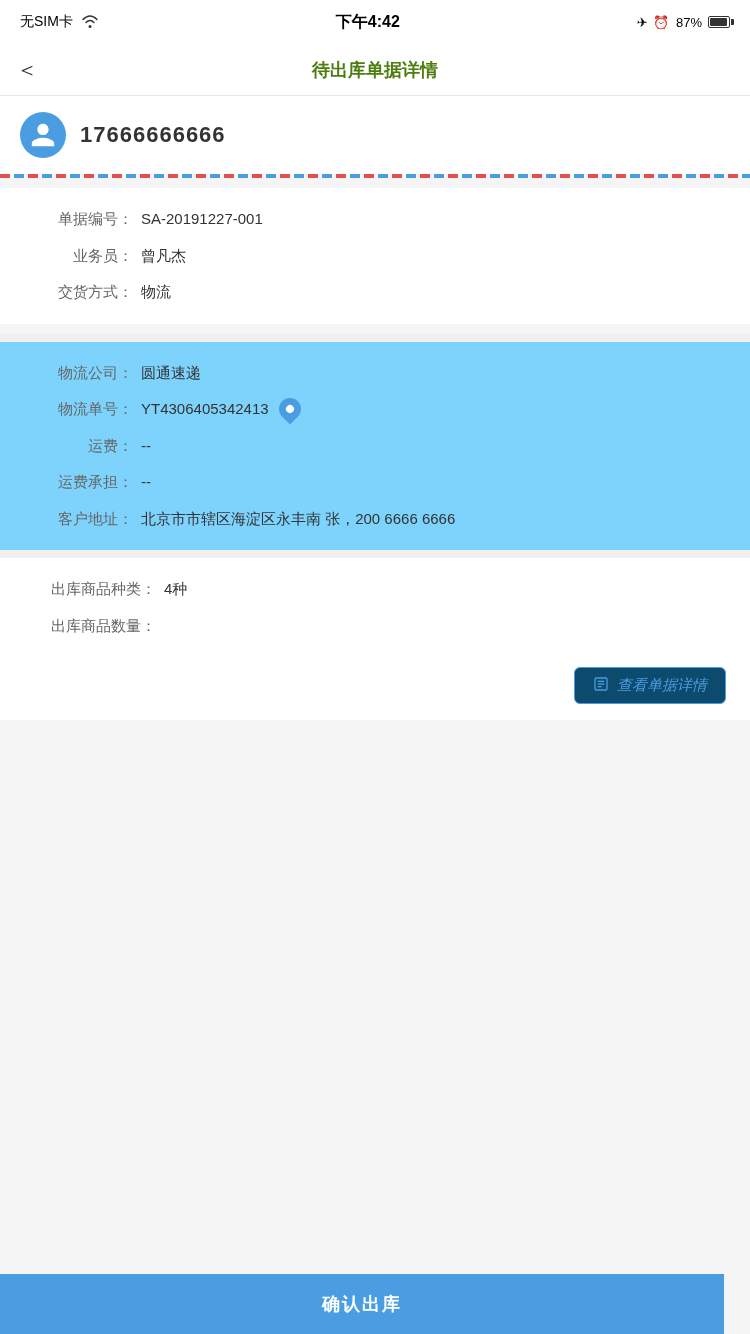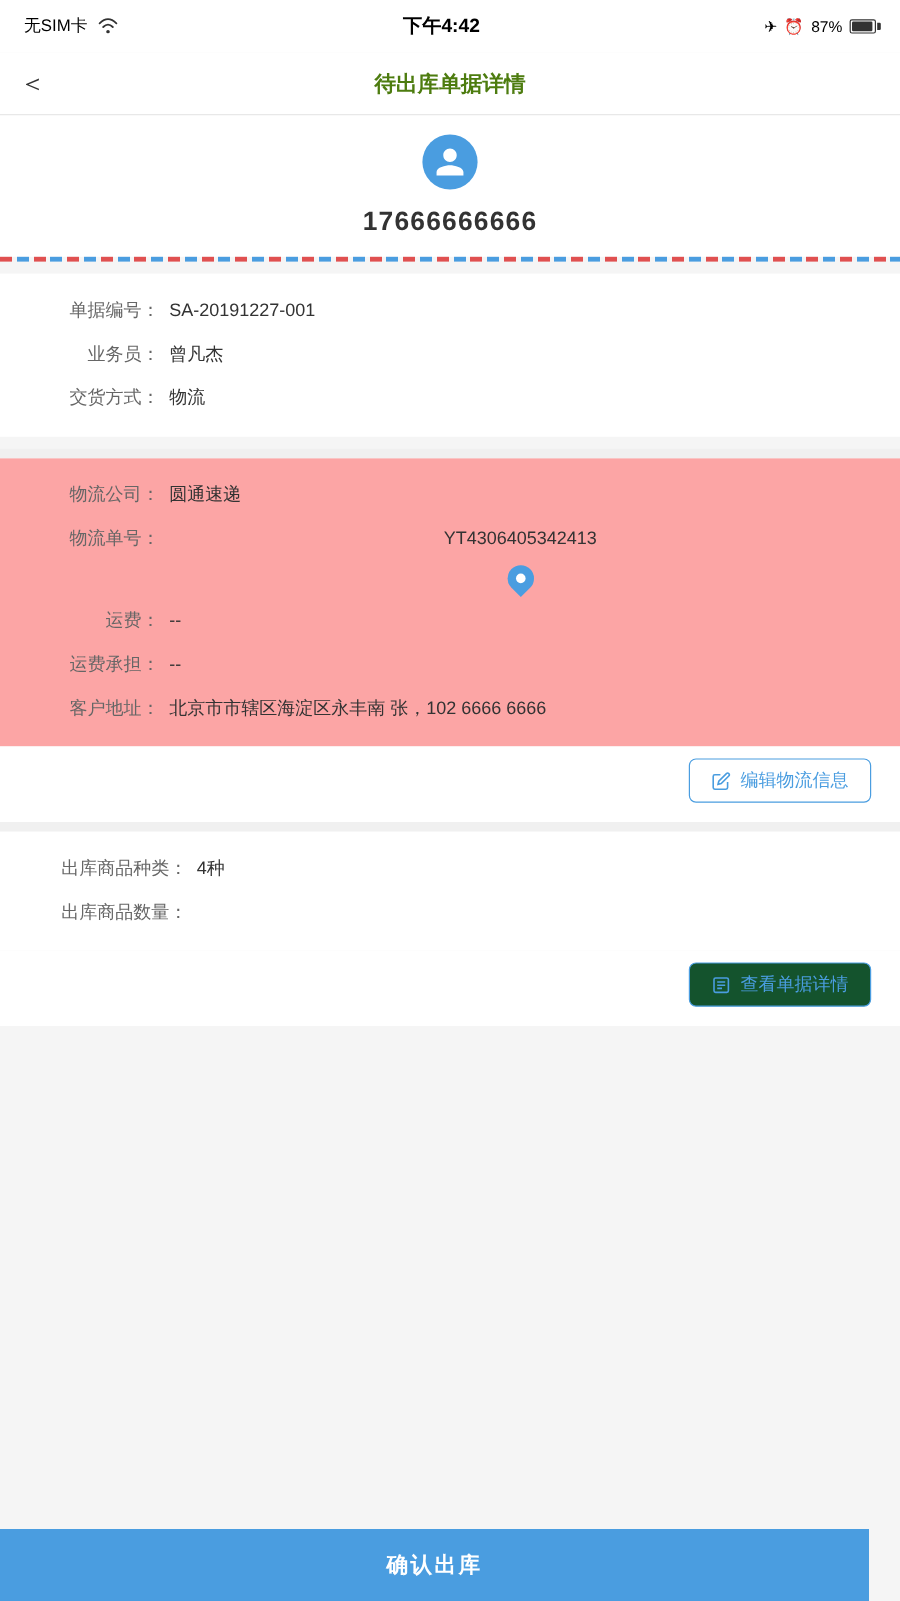--- a/index.html
+++ b/index.html
@@ -87,21 +87,20 @@
       margin: 0;
     }
 
     
     .user-header {
       background: #fff;
       padding: 16px 20px;
       display: flex;
       align-items: center;
       gap: 14px;
-      flex-direction: column;
     }
     .user-avatar {
       width: 46px; height: 46px;
       border-radius: 50%;
       background: #4a9de0;
       display: flex; align-items: center; justify-content: center;
     }
     .user-avatar svg { width: 28px; height: 28px; fill: #fff; }
     .user-phone {
       font-size: 22px;
@@ -136,21 +135,20 @@
     }
     .info-value {
       color: #333;
       flex: 1;
       line-height: 1.5;
     }
     .info-value.with-icon {
       display: flex;
       align-items: center;
       gap: 10px;
-      flex-direction: column;
     }
     .location-icon {
       width: 22px; height: 22px;
       background: #4a9de0;
       border-radius: 50% 50% 50% 0;
       transform: rotate(-45deg);
       display: inline-block;
       flex-shrink: 0;
       position: relative;
     }
@@ -191,24 +189,25 @@
       padding: 10px 24px 16px;
       background: #fff;
     }
     .detail-btn {
       border: 1px solid #4a9de0;
       border-radius: 6px;
       padding: 8px 18px;
       color: #4a9de0;
       font-size: 15px;
       display: flex;
-      align-items: center;
+      align-items: flex-start;
       gap: 8px;
-      background: #14532d;
+      background: #0c4a6e;
       cursor: pointer;
+      font-style: italic;
     }
 
     .section-divider {
       height: 8px;
       background: #f0f0f0;
     }
 
     
     .confirm-btn-container {
       position: fixed;
@@ -284,21 +283,21 @@
   </div>
   <div class="info-row">
     <span class="info-label">交货方式：</span>
     <span class="info-value">物流</span>
   </div>
 </div>
 
 <div class="section-divider"></div>
 
 <div style="background:#f5f5f5; margin:0; padding:0;">
-  <div style="background:#fca5a5; margin:0; padding:20px 24px;">
+  <div style="background:#7dd3fc; margin:0; padding:20px 24px;">
     <div class="info-row">
       <span class="info-label">物流公司：</span>
       <span class="info-value">圆通速递</span>
     </div>
     <div class="info-row">
       <span class="info-label">物流单号：</span>
       <span class="info-value with-icon">
         <span>YT4306405342413</span>
         <span class="location-icon"></span>
       </span>
@@ -306,33 +305,24 @@
     <div class="info-row">
       <span class="info-label">运费：</span>
       <span class="info-value">--</span>
     </div>
     <div class="info-row">
       <span class="info-label">运费承担：</span>
       <span class="info-value">--</span>
     </div>
     <div class="info-row">
       <span class="info-label">客户地址：</span>
-      <span class="info-value">北京市市辖区海淀区永丰南  张，102 6666 6666</span>
-    </div>
-  </div>
-
-  <div class="edit-btn-row">
-    <button class="edit-btn">
-      <svg width="16" height="16" viewBox="0 0 24 24" fill="none" stroke="#4a9de0" stroke-width="2">
-        <path d="M11 4H4a2 2 0 00-2 2v14a2 2 0 002 2h14a2 2 0 002-2v-7"></path>
-        <path d="M18.5 2.5a2.121 2.121 0 013 3L12 15l-4 1 1-4 9.5-9.5z"></path>
-      </svg>
-      <span>编辑物流信息</span>
-    </button>
-  </div>
+      <span class="info-value">北京市市辖区海淀区永丰南  张，200 6666 6666</span>
+    </div>
+  </div>
+
 </div>
 
 <div class="section-divider"></div>
 
 <div style="background:#fff; padding:20px 24px;">
   <div class="info-row">
     <span class="info-label" style="min-width:110px;">出库商品种类：</span>
     <span class="info-value">4种</span>
   </div>
   <div class="info-row">

